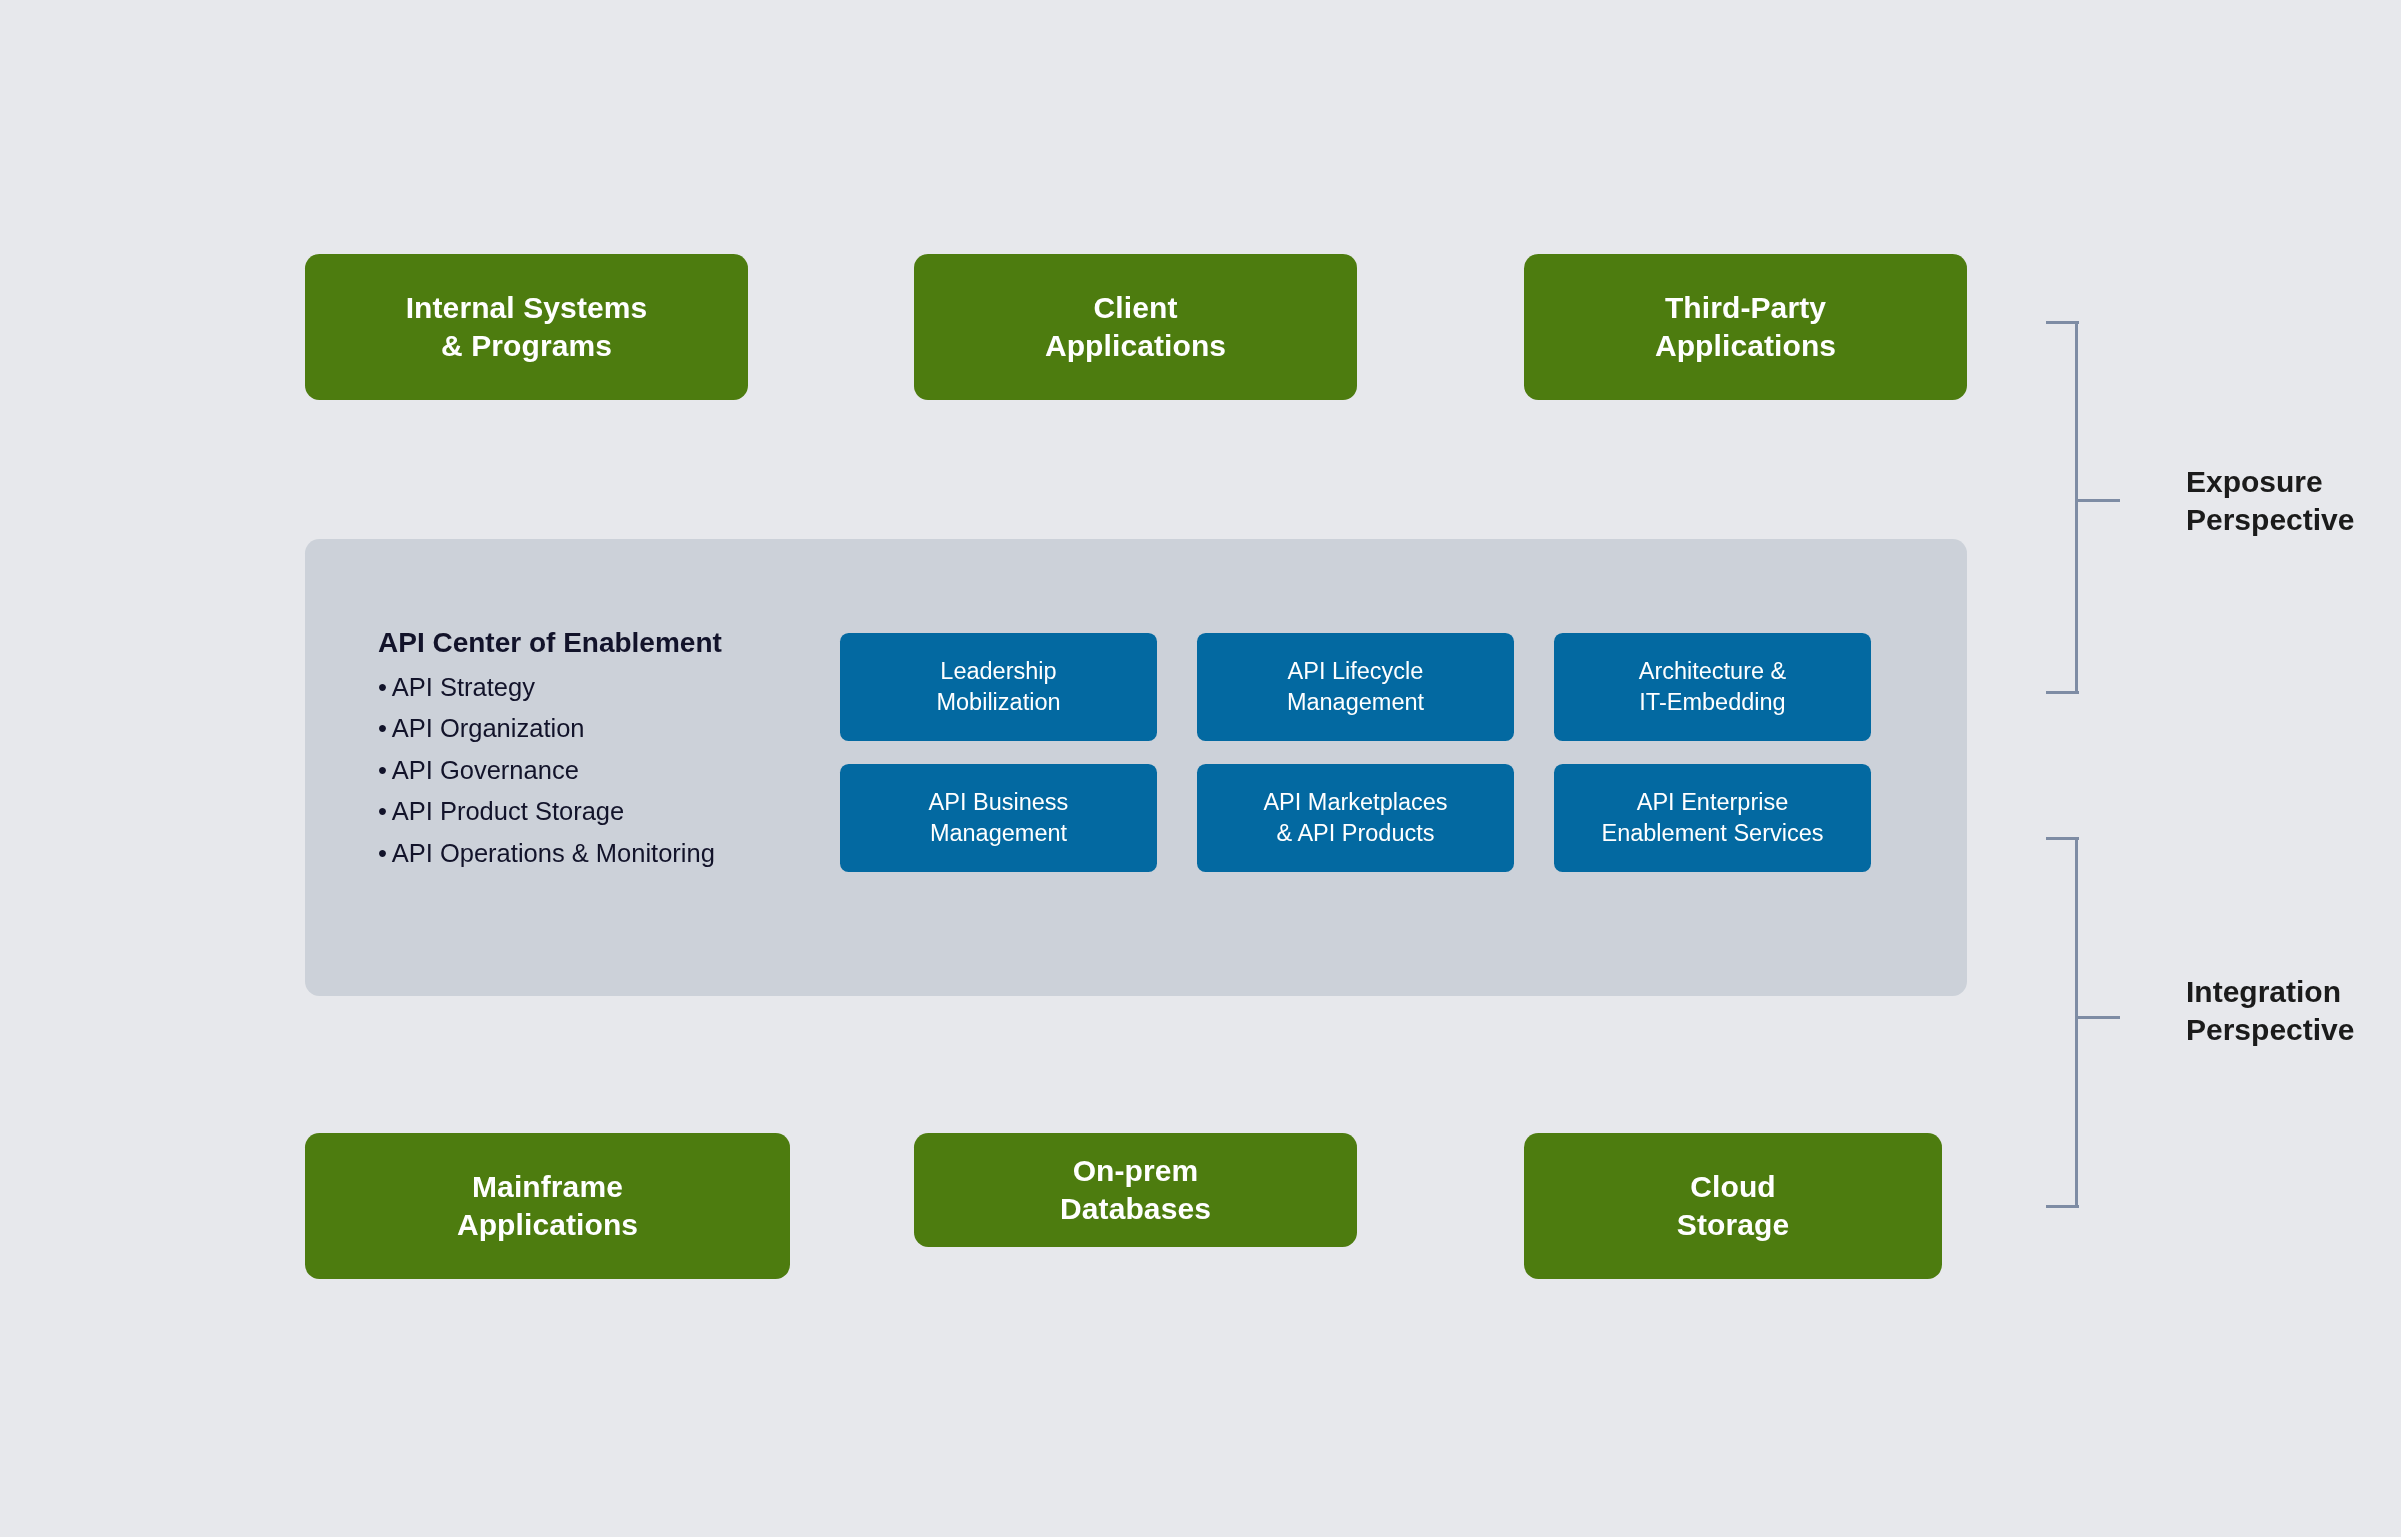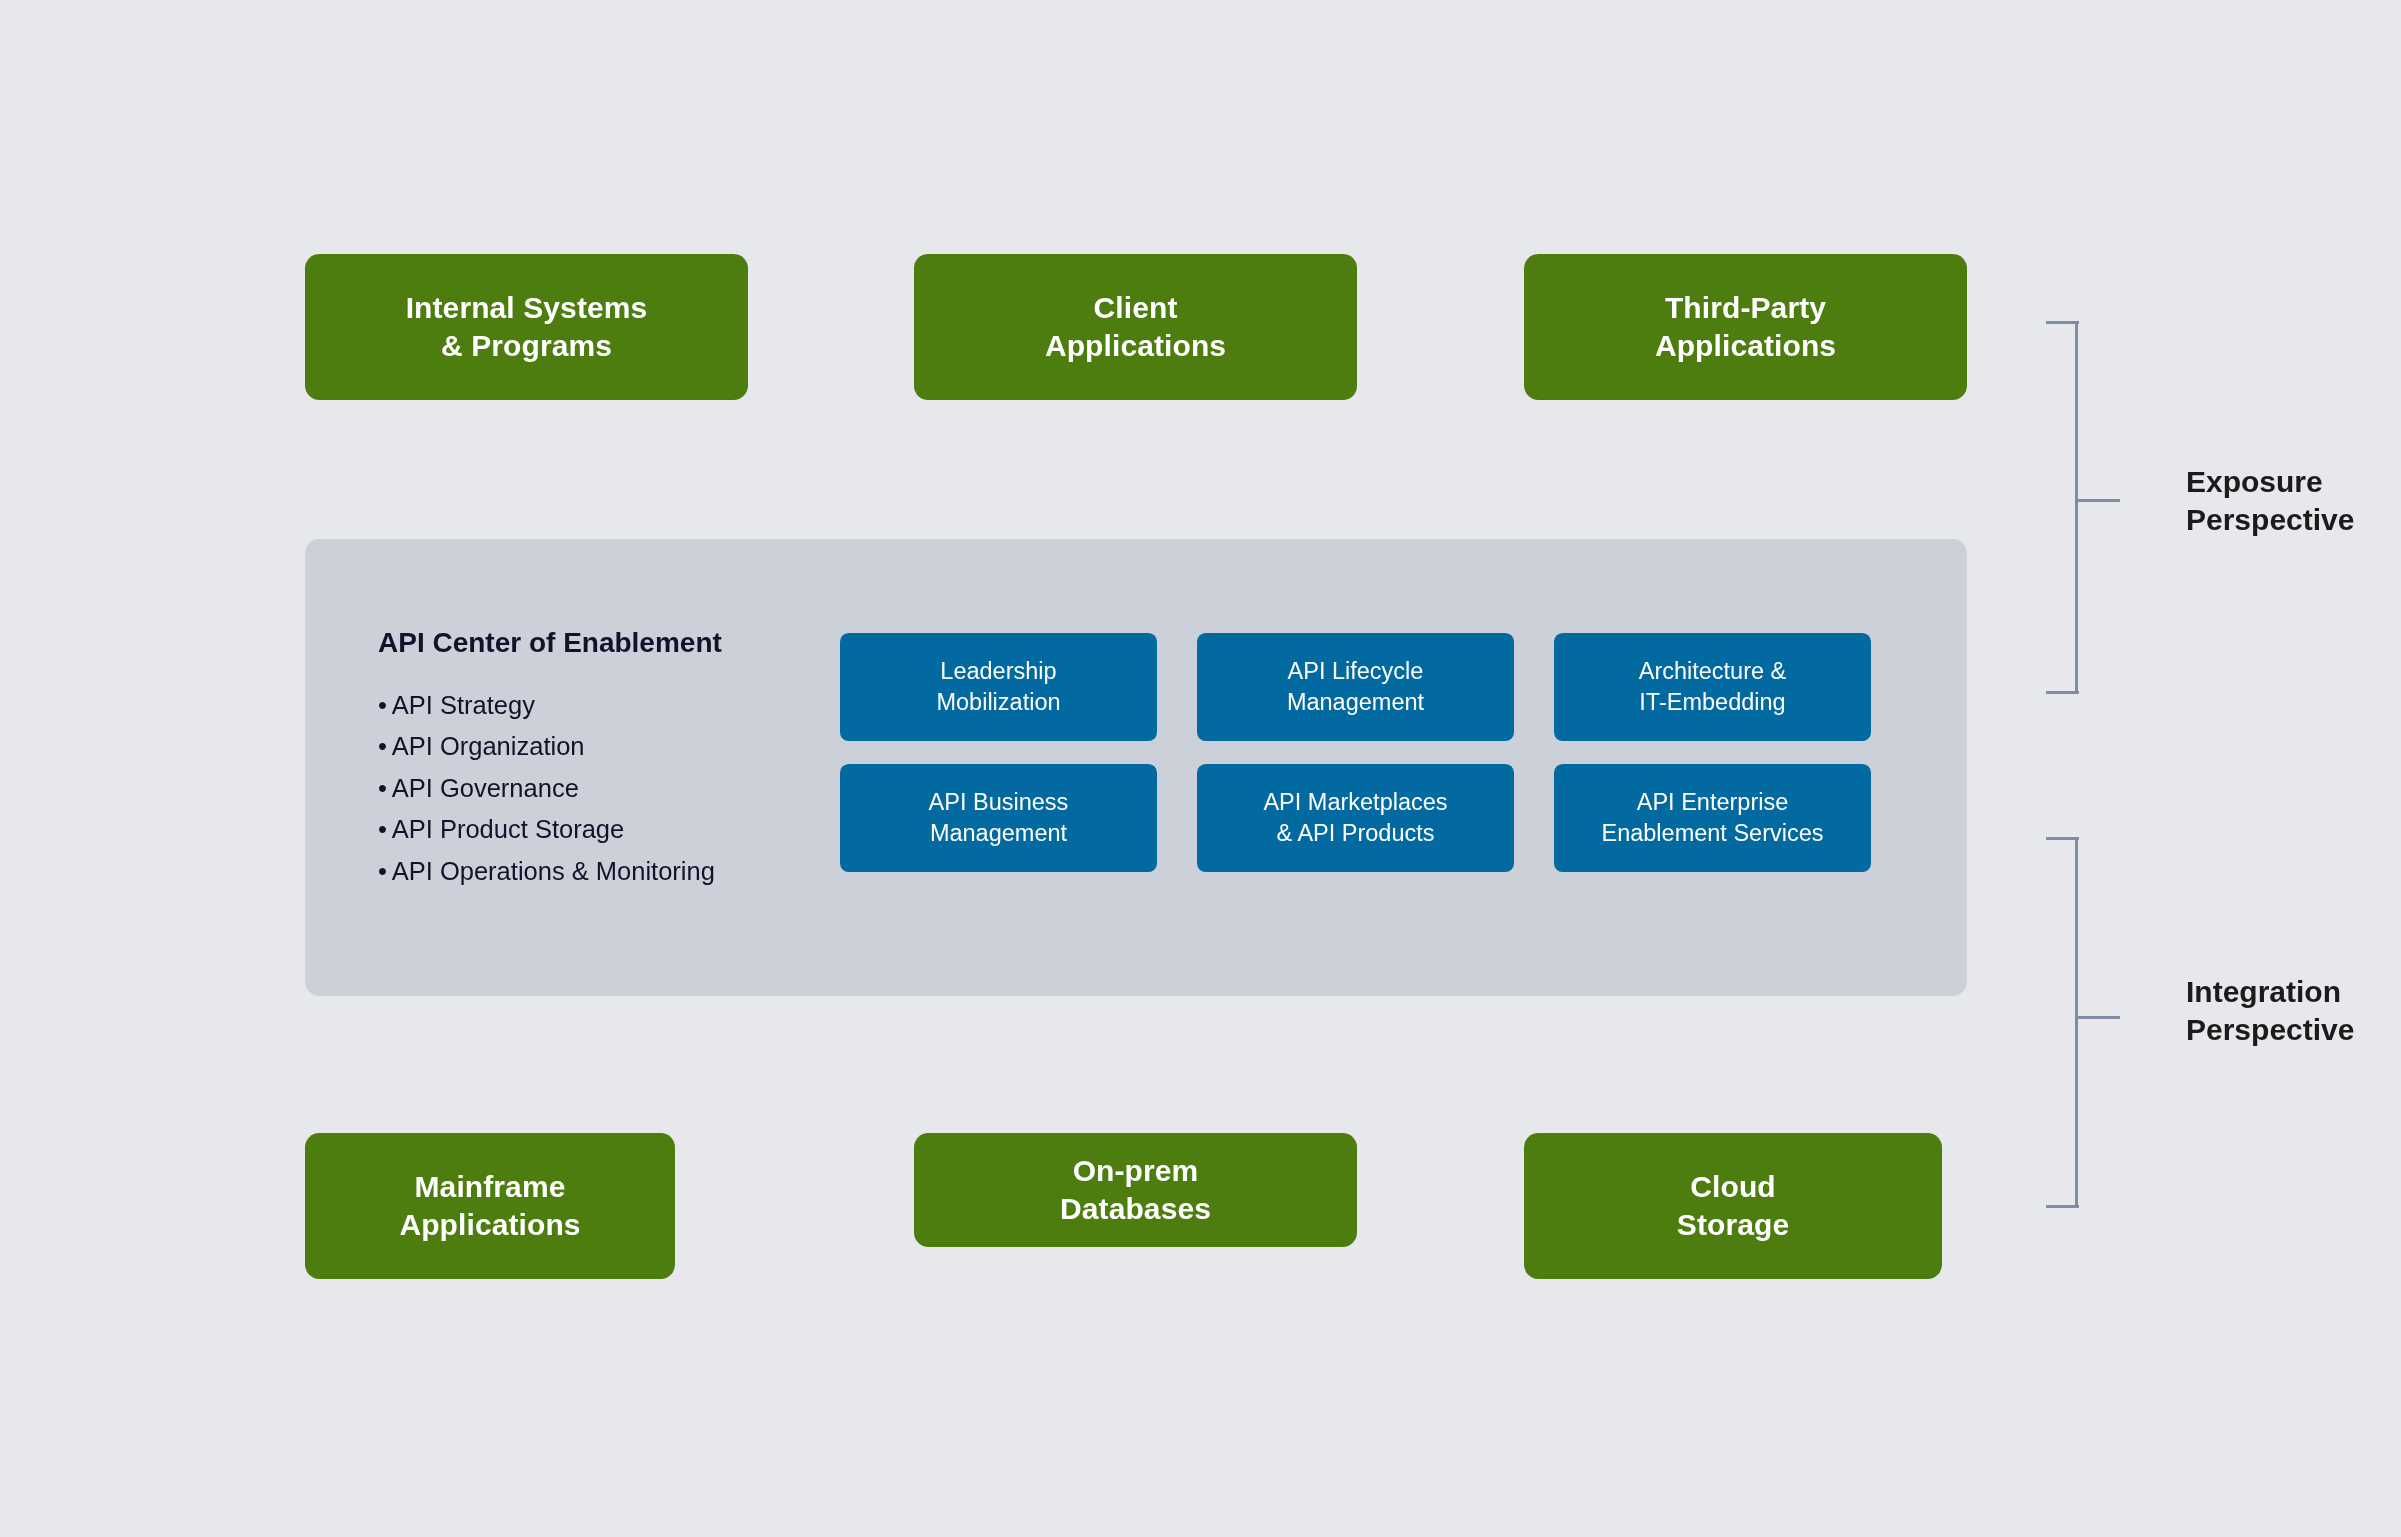--- a/index.html
+++ b/index.html
@@ -37,21 +37,21 @@
     box-sizing: border-box;
     padding: 4.8px 13.4px;
   }
 
   
   #box-internal-systems { left: 305px;  top: 254px;  width: 443px; height: 146px; }
   #box-client-apps      { left: 914px; top: 254px;  width: 443px; height: 146px; border-radius: 14px; }
   #box-third-party      { left: 1524px; top: 254px;  width: 443px; height: 146px; }
 
   
-  #box-mainframe        { left: 305px;  top: 1133px; width: 370px; height: 146px; }
+  #box-mainframe        { left: 305px;  top: 1133px; width: 485px; height: 146px; }
   #box-onprem-db        { left: 914px; top: 1133px; width: 443px; height: 114px; }
   #box-cloud-storage    { left: 1524px; top: 1133px; width: 418px; height: 146px; }
 
   
   #center-panel {
     position: absolute;
     left: 305px;
     top: 539px;
     width: 1662px;
     height: 457px;
@@ -64,21 +64,21 @@
     position: absolute;
     left: 73px;
     top: 87px;
     width: 461px;
     color: #12132a;
   }
   #enablement-title {
     font-size: 28px;
     font-weight: 700;
     line-height: 1.2;
-    margin-bottom: 33px;
+    margin-bottom: 15px;
     white-space: nowrap;
   }
   .cap-line {
     font-size: 25.5px;
     font-weight: 400;
     line-height: 1.0;
     margin-bottom: 16px;
     white-space: nowrap;
   }
   .cap-line .bullet { margin-right: 4.8px; }

